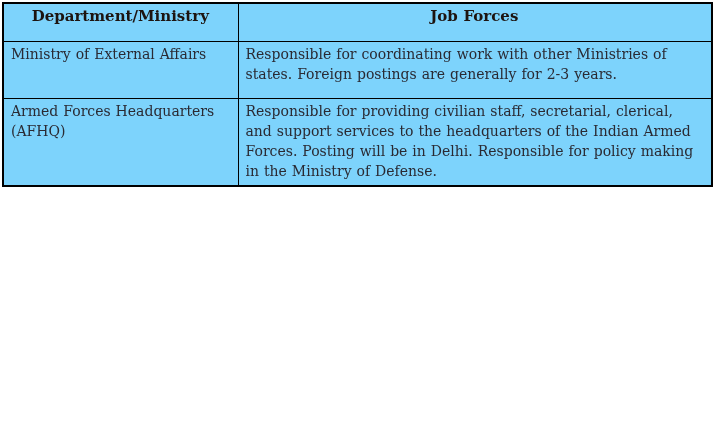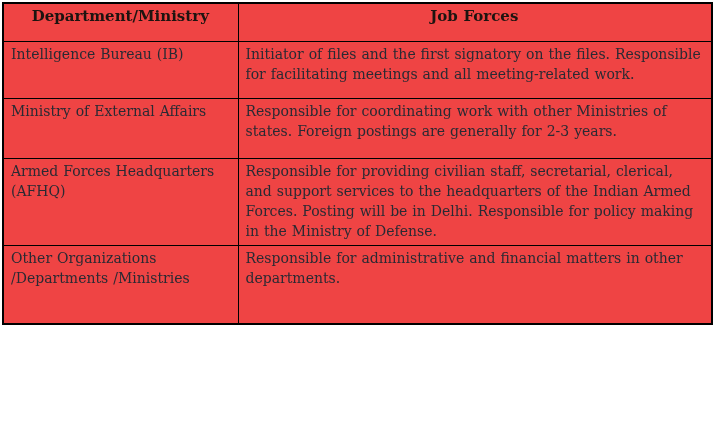--- a/index.html
+++ b/index.html
@@ -15,21 +15,21 @@
     box-sizing: border-box;
   }
   table.doc-table {
     border-collapse: collapse;
     table-layout: fixed;
     width: 709px;
     font-family: "DejaVu Serif", "Liberation Serif", serif;
     color: #2a2a33;
     font-size: 14px;
     line-height: 20px;
-    background: #ef4444;
+    background: #7dd3fc;
   }
   table.doc-table th,
   table.doc-table td {
     border: 1px solid #000000;
     vertical-align: top;
     padding: 2px 8px 4px 7px;
     box-sizing: border-box;
     word-spacing: 0.5px;
   }
   table.doc-table {
@@ -62,35 +62,27 @@
       <col class="col-profile">
     </colgroup>
     <thead>
       <tr>
         <th>Department/Ministry</th>
         <th>Job Forces</th>
       </tr>
     </thead>
     <tbody>
 
-  <tr>
-    <td>Intelligence Bureau (IB)</td>
-    <td>Initiator of files and the first signatory on the files. Responsible for facilitating meetings and all meeting-related work.</td>
-  </tr>
 
   <tr>
     <td>Ministry of External Affairs</td>
     <td>Responsible for coordinating work with other Ministries of states. Foreign postings are generally for 2-3 years.</td>
   </tr>
 
 
   <tr>
     <td>Armed Forces Headquarters (AFHQ)</td>
     <td>Responsible for providing civilian staff, secretarial, clerical, and support services to the headquarters of the Indian Armed Forces. Posting will be in Delhi. Responsible for policy making in the Ministry of Defense.</td>
   </tr>
 
-  <tr>
-    <td>Other Organizations /Departments /Ministries</td>
-    <td>Responsible for administrative and financial matters in other departments.</td>
-  </tr>
 </tbody>
   </table>
 </div>
 
 </body></html>

